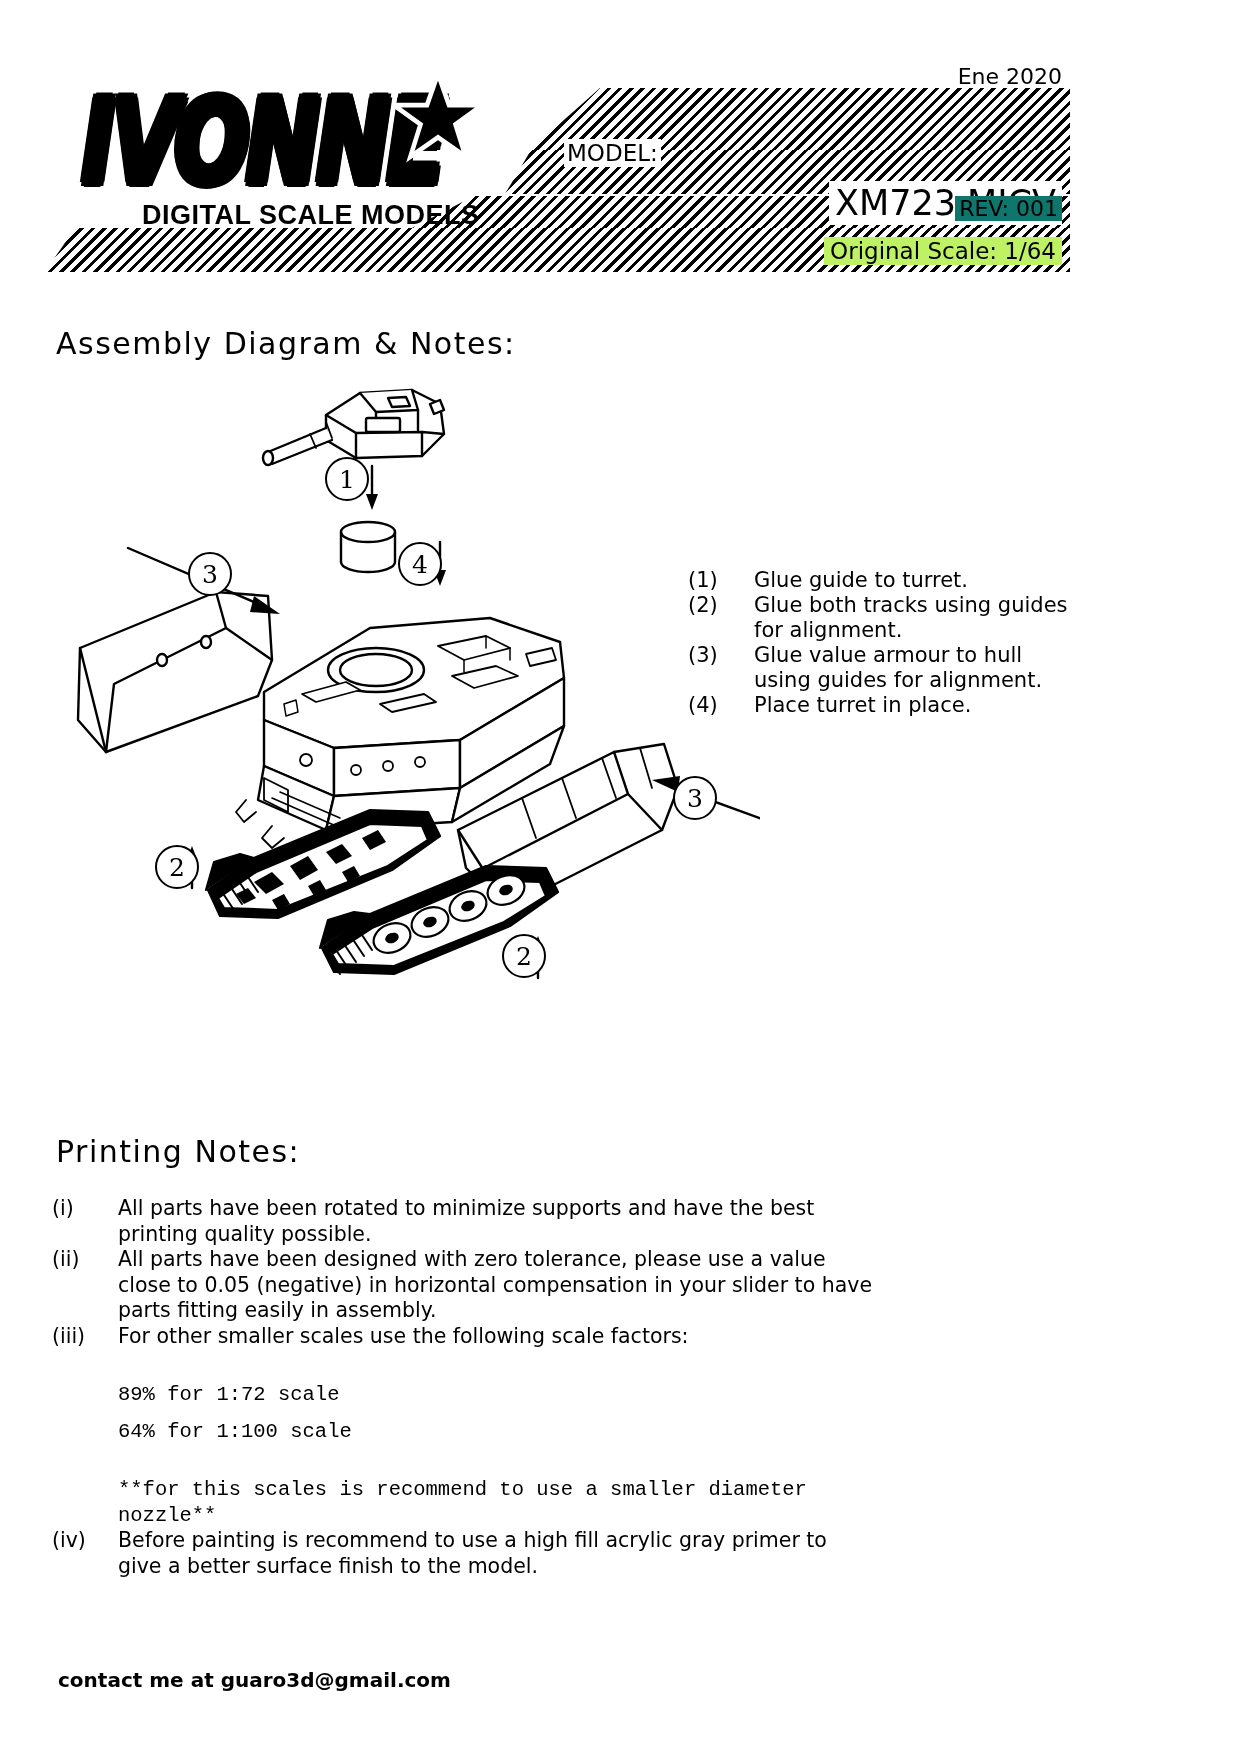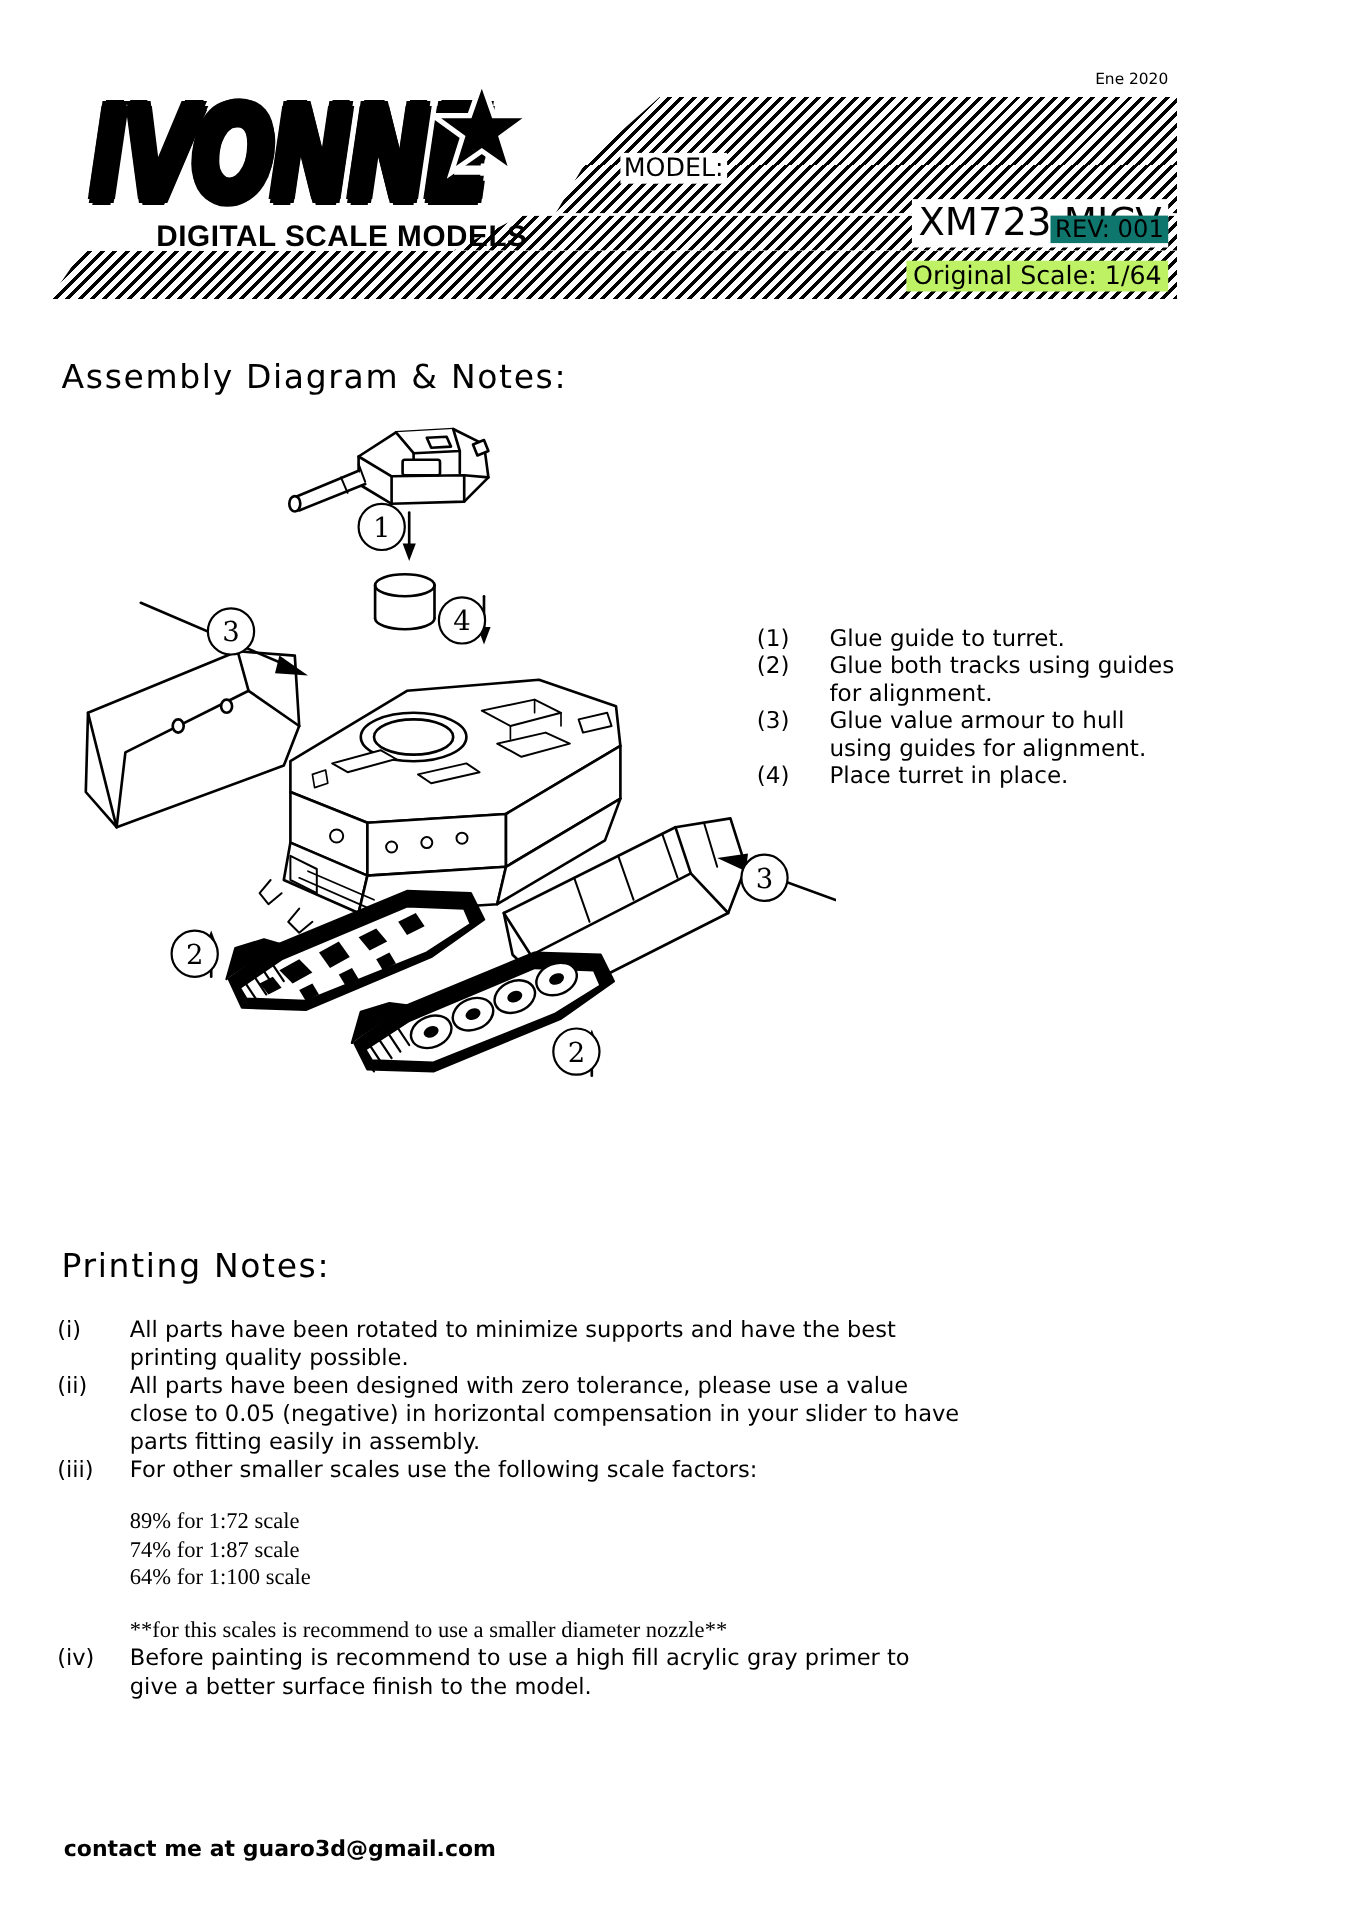--- a/index.html
+++ b/index.html
@@ -73,21 +73,21 @@
     font-size: 27px;
     font-weight: bold;
     letter-spacing: 0.5px;
     white-space: nowrap;
   }
 
   .hdr-date {
     position: absolute;
     right: 178px; top: 64px;
     font-family: "DejaVu Sans", sans-serif;
-    font-size: 14px;
+    font-size: 22px;
   }
   .hdr-model-label {
     position: absolute;
     left: 564px; top: 139px;
     font-family: "DejaVu Sans", sans-serif;
     font-size: 23px;
     background: #fff;
     padding: 1px 3px;
   }
   .hdr-title {
@@ -189,23 +189,24 @@
     font-size: 20.5px;
     line-height: 25.5px;
   }
   .note-num {
     width: 66px;
     flex: 0 0 66px;
   }
   .note-text { flex: 1 1 auto; }
   .note-plain {
     margin-left: 66px;
-    font-family: Liberation Serif, serif;
+    font-family: Liberation Mono, monospace;
     font-size: 20.5px;
     line-height: 25.5px;
+    margin-top: 11px;
   }
   .spacer-sm { height: 22px; }
 
   
   .footer-left {
     position: absolute;
     left: 58px; top: 1668px;
     font-family: "DejaVu Sans", sans-serif;
     font-size: 20px;
     font-weight: bold;
@@ -451,21 +452,20 @@
       <span class="note-text">All parts have been designed with zero tolerance, please use a value close to 0.05 (negative) in horizontal compensation in your slider to have parts fitting easily in assembly.</span>
     </div>
     <div class="note-row">
       <span class="note-num">(iii)</span>
       <span class="note-text">For other smaller scales use the following scale factors:</span>
     </div>
 
     <div class="spacer-sm"></div>
 
     <div class="note-plain">89% for 1:72 scale</div>
-    <div class="note-plain">74% for 1:87 scale</div>
     <div class="note-plain">64% for 1:100 scale</div>
 
     <div class="spacer-sm"></div>
 
     <div class="note-plain">**for this scales is recommend to use a smaller diameter nozzle**</div>
 
     <div class="note-row">
       <span class="note-num">(iv)</span>
       <span class="note-text">Before painting is recommend to use a high fill acrylic gray primer to give a better surface finish to the model.</span>
     </div>

